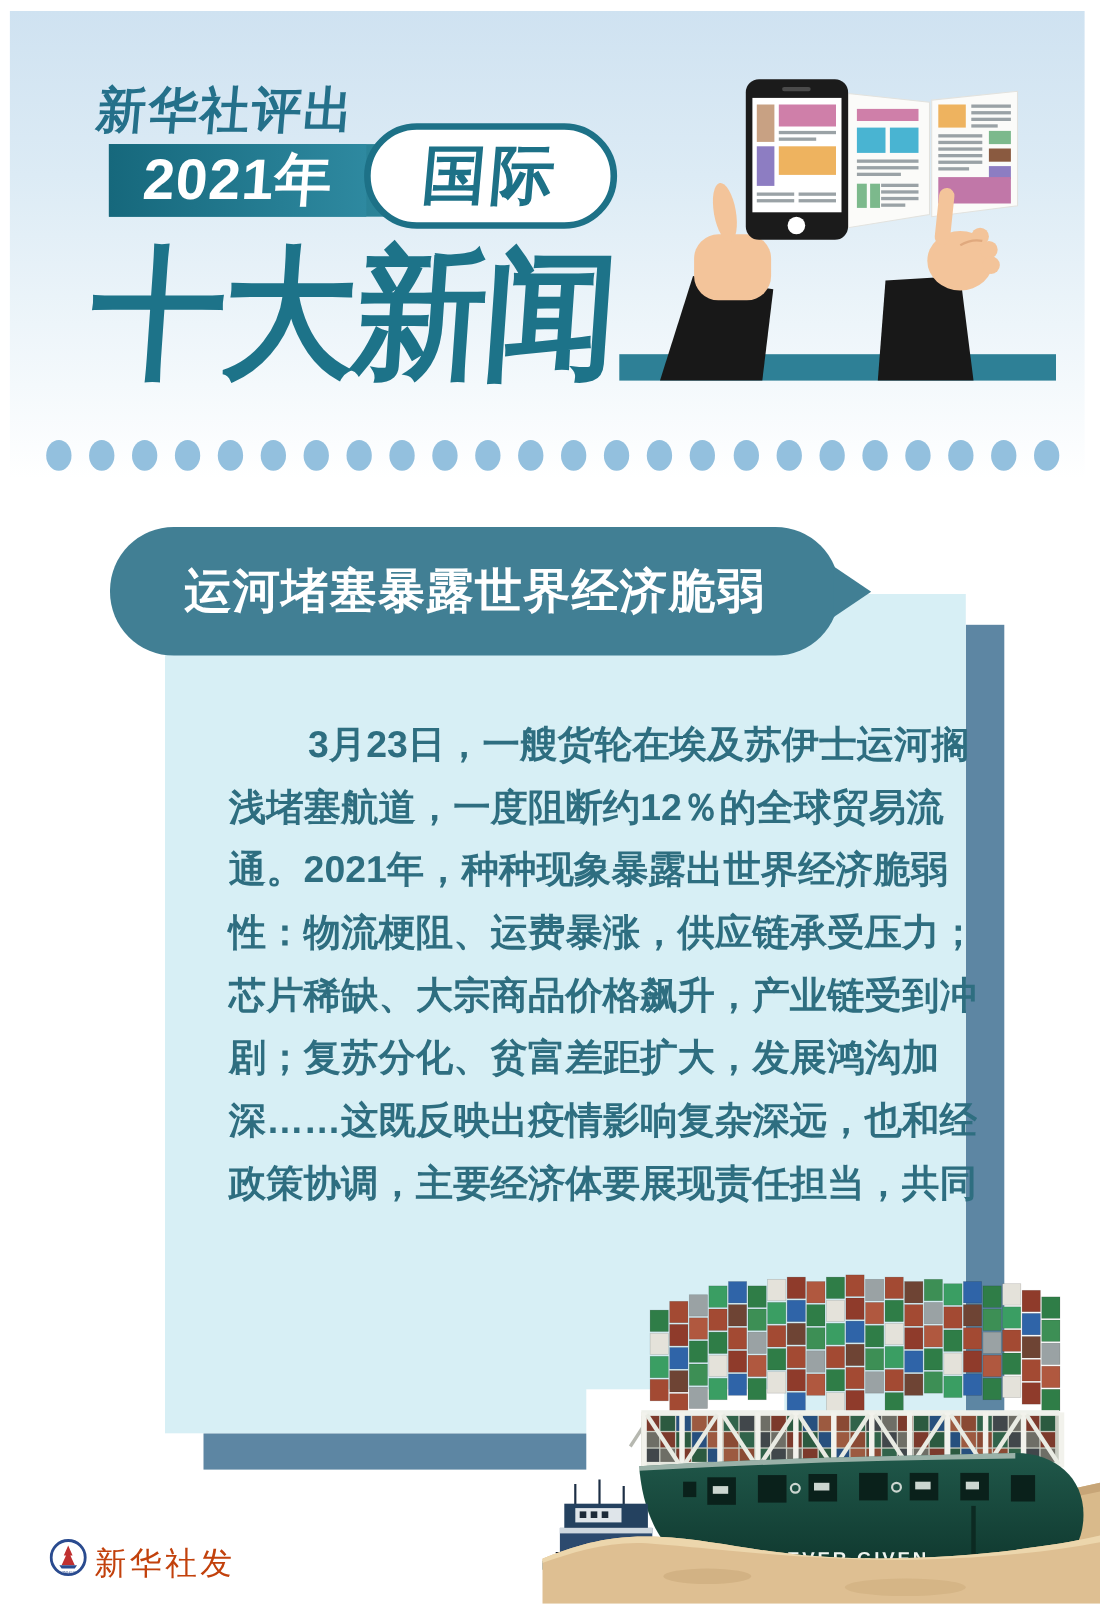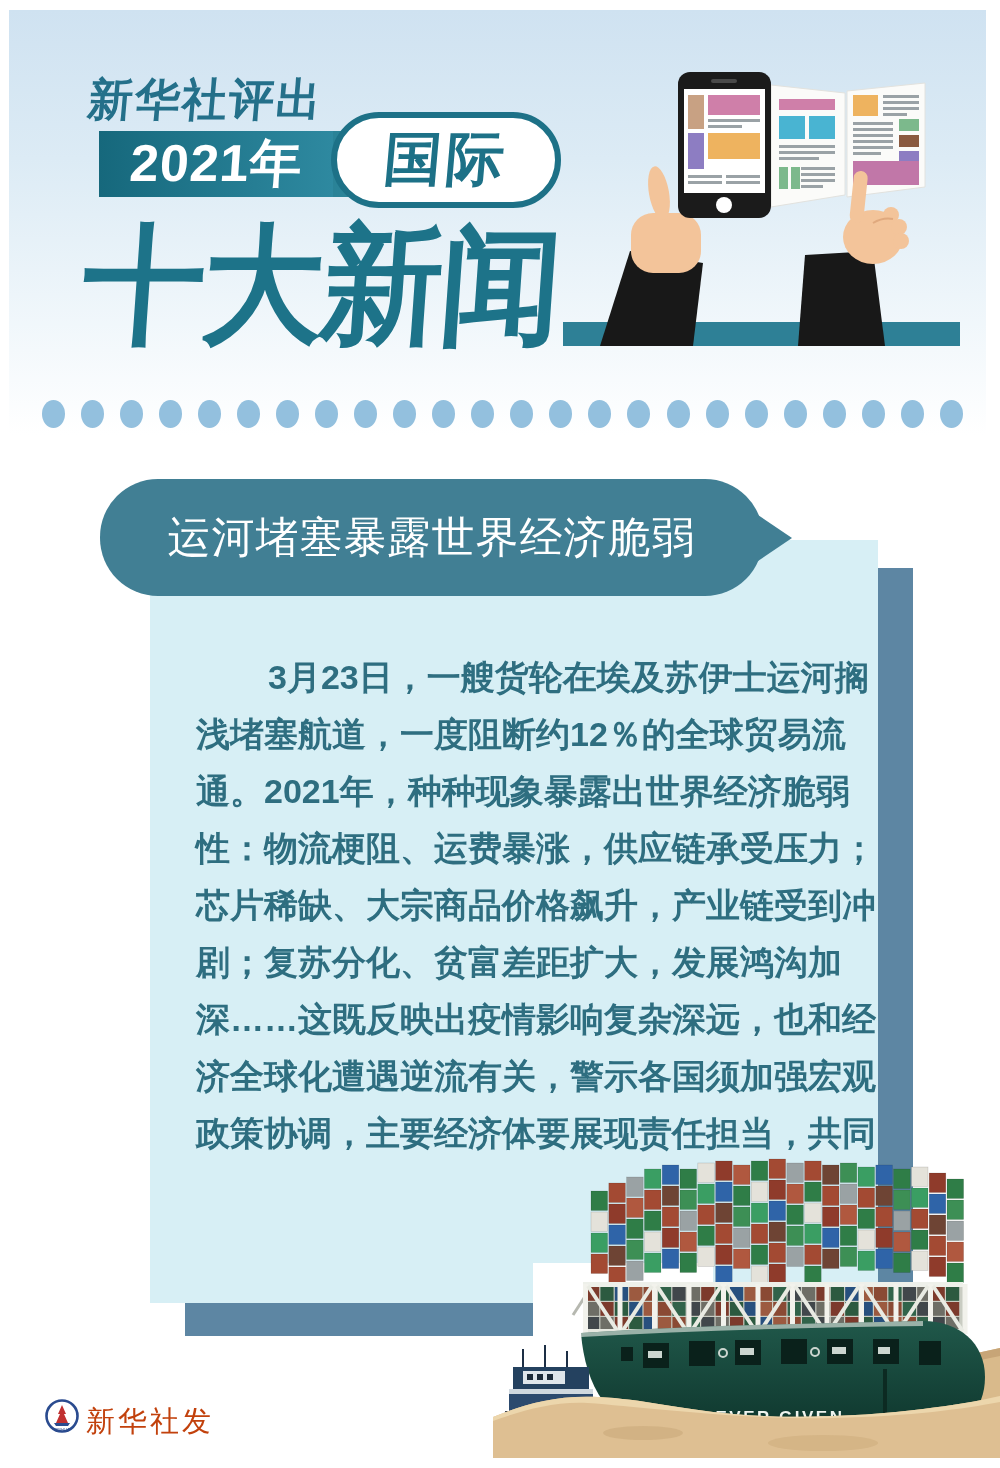--- a/index.html
+++ b/index.html
@@ -36,29 +36,29 @@
   .dots-row{left:42px;top:400px;width:921px;height:28px;display:flex;
     justify-content:space-between;align-items:center;}
   .dot{width:23px;height:28px;border-radius:50%;background:#93c0de;flex:0 0 auto;}
 
   
   .banner{left:100px;top:479px;width:663px;height:117px;background:#417f94;
     border-radius:58px;display:flex;align-items:center;justify-content:center;}
   .banner-tip{left:758px;top:515px;width:0;height:0;
     border-left:34px solid #417f94;border-top:23px solid transparent;
     border-bottom:23px solid transparent;}
-  .banner-title{font-size:43px;font-weight:normal;color:#ffffff;letter-spacing:1px;}
+  .banner-title{font-size:43px;font-weight:bold;color:#ffffff;letter-spacing:1px;}
 
   
   .panel{left:150px;top:540px;width:728px;height:763px;background:#d7eff5;}
   .shadow-right{left:878px;top:568px;width:35px;height:768px;background:#5d86a3;}
   .shadow-bottom{left:185px;top:1303px;width:372px;height:33px;background:#5d86a3;}
 
   
-  .body-text{left:196px;top:649px;width:660px;color:#2e6e80;font-weight:bold;
+  .body-text{left:208px;top:649px;width:660px;color:#2e6e80;font-weight:bold;
     font-size:34px;line-height:57px;}
   .body-line{white-space:nowrap;}
   .body-line.first{text-indent:72px;}
 
   
   .footer-credit{left:86px;top:1402px;font-size:29px;color:#c2410c;letter-spacing:3px;}
   .logo-svg{left:45px;top:1399px;}
   .header-illu{left:555px;top:55px;}
   .ship-svg{left:493px;top:1155px;}
 </style>
@@ -195,21 +195,20 @@
   <div class="abs banner-tip"></div>
 
   <div class="abs body-text" id="body-lines">
       <div class="body-line first">3月23日，一艘货轮在埃及苏伊士运河搁</div>
       <div class="body-line">浅堵塞航道，一度阻断约12％的全球贸易流</div>
       <div class="body-line">通。2021年，种种现象暴露出世界经济脆弱</div>
       <div class="body-line">性：物流梗阻、运费暴涨，供应链承受压力；</div>
       <div class="body-line">芯片稀缺、大宗商品价格飙升，产业链受到冲</div>
       <div class="body-line">剧；复苏分化、贫富差距扩大，发展鸿沟加</div>
       <div class="body-line">深……这既反映出疫情影响复杂深远，也和经</div>
-      <div class="body-line">济全球化遭遇逆流有关，警示各国须加强宏观</div>
       <div class="body-line">政策协调，主要经济体要展现责任担当，共同</div>
     </div>
 
   <svg class="abs ship-svg" width="507" height="303" viewBox="0 0 507 303">
     <defs>
       <linearGradient id="hullg" x1="0" y1="0" x2="0" y2="1">
         <stop offset="0" stop-color="#20584a"></stop>
           <stop offset="1" stop-color="#0d342b"></stop>
       </linearGradient>
     </defs>

